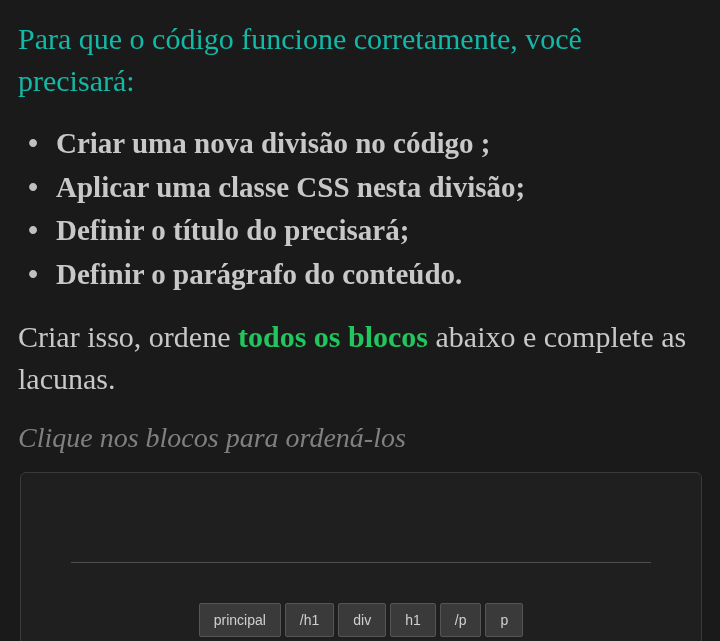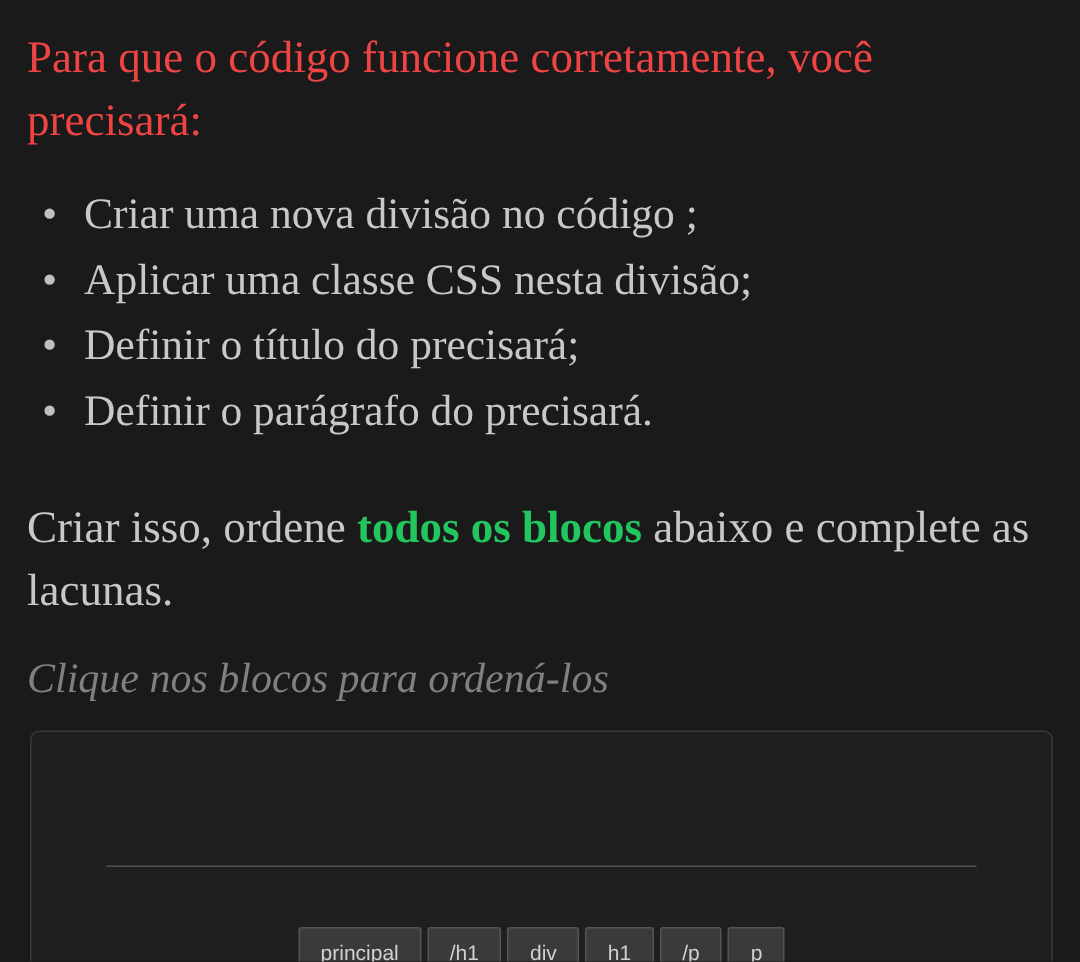--- a/index.html
+++ b/index.html
@@ -13,26 +13,27 @@
       font-family: Georgia, 'Times New Roman', serif;
       padding: 18px;
       width: 720px;
       height: 641px;
       overflow: hidden;
     }
     .intro-text {
       font-size: 30px;
       line-height: 1.4;
       margin-bottom: 20px;
-      color: #ef4444;
+      color: #14b8a6;
     }
     .bullet-list {
       list-style: none;
-      margin-bottom: 35px;
+      margin-bottom: 20px;
       padding-left: 10px;
+      font-weight: bold;
     }
     .bullet-list li {
       font-size: 29px;
       line-height: 1.5;
       color: #c8c8c8;
       position: relative;
       padding-left: 28px;
     }
     .bullet-list li::before {
       content: "•";
@@ -89,21 +90,21 @@
   </style>
 </head>
 <body>
 
 <p class="intro-text">Para que o código funcione corretamente, você precisará:</p>
 
 <ul class="bullet-list">
   <li>Criar uma nova divisão no código ;</li>
   <li>Aplicar uma classe CSS nesta divisão;</li>
   <li>Definir o título do precisará;</li>
-  <li>Definir o parágrafo do precisará.</li>
+  <li>Definir o parágrafo do conteúdo.</li>
 </ul>
 
 <p class="instruction-text">
   <span>Criar isso, ordene </span><strong>todos os blocos</strong><span> abaixo e complete as lacunas.</span>
 </p>
 
 <p class="hint-text">Clique nos blocos para ordená-los</p>
 
 <div class="blocks-container">
   <div class="drop-zone"></div>

